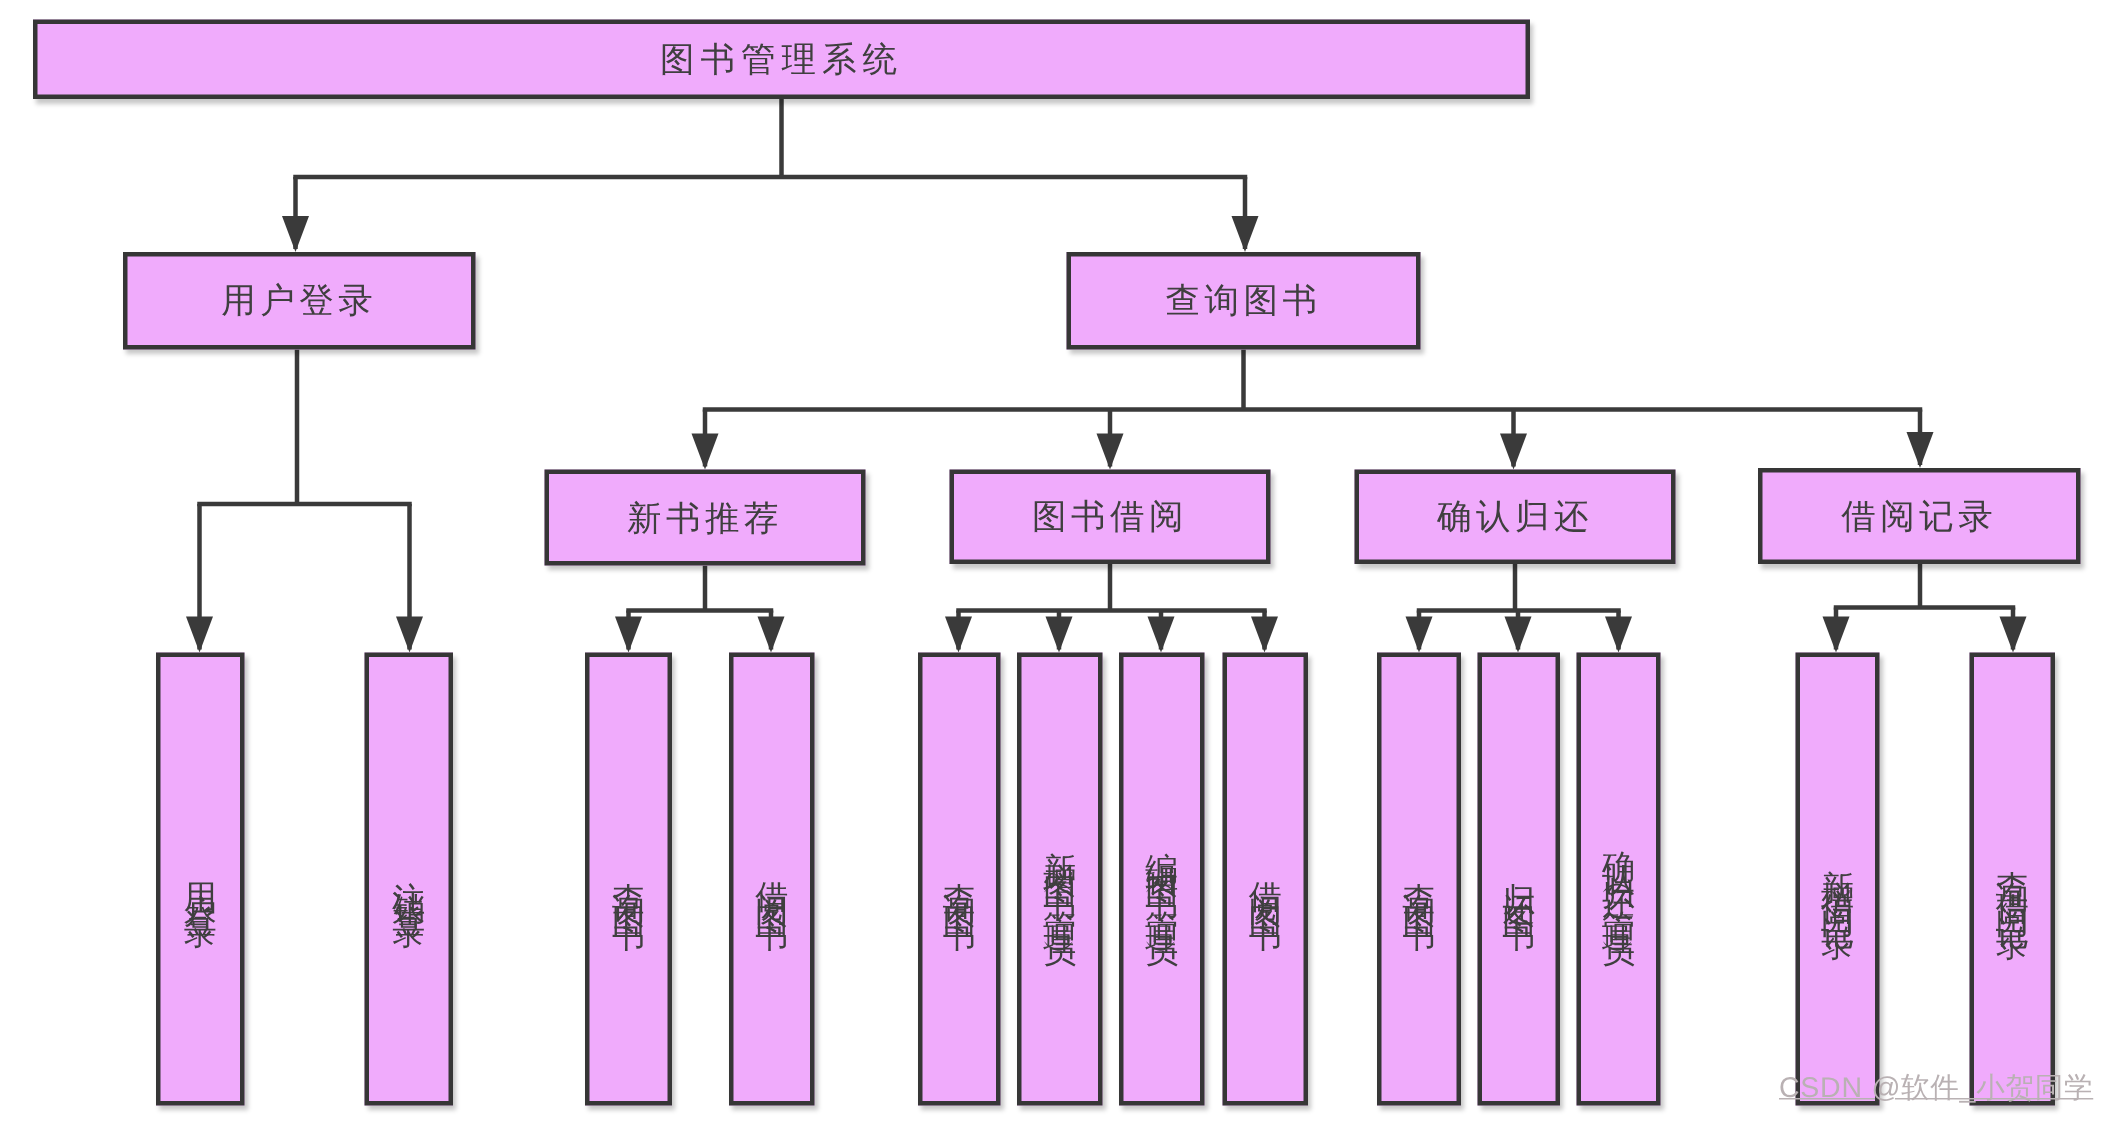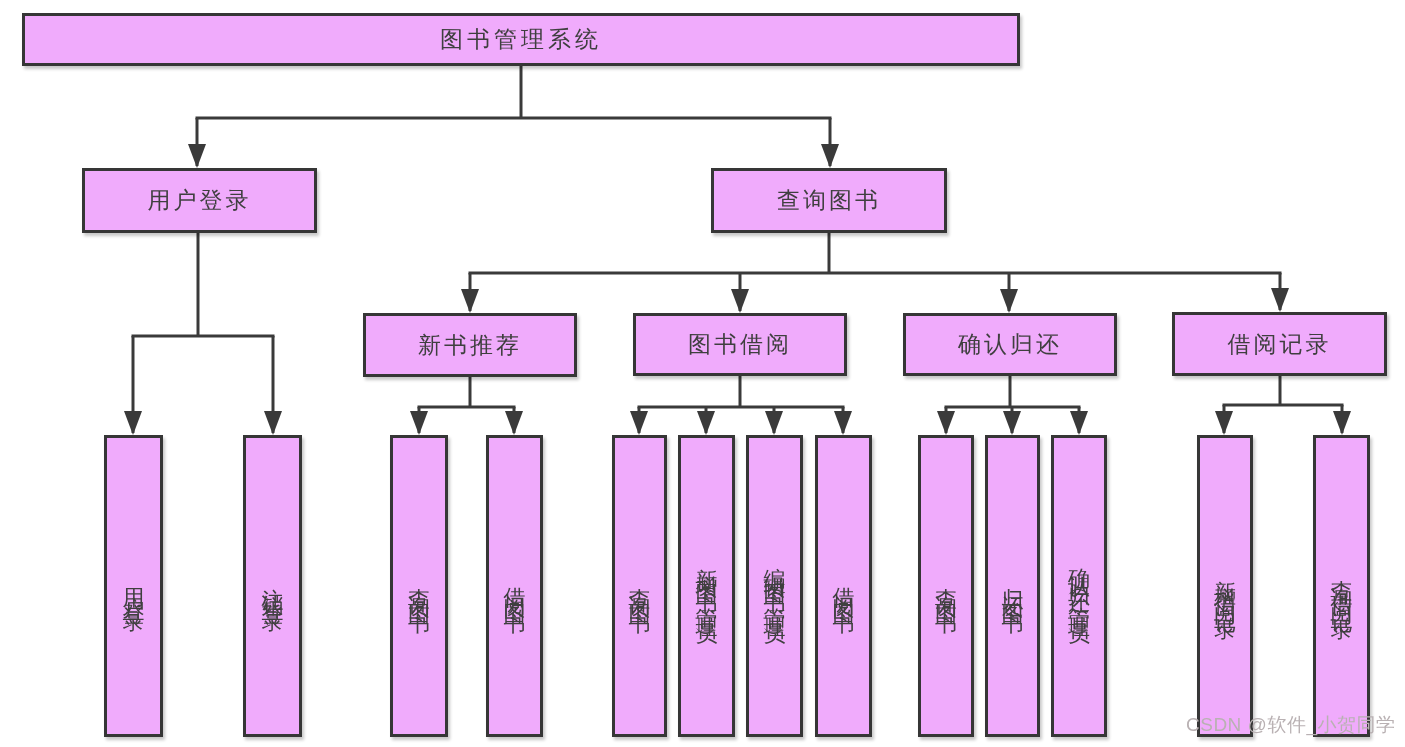--- a/index.html
+++ b/index.html
@@ -48,20 +48,21 @@
     white-space: nowrap;
   }
   #watermark {
     position: absolute;
     left: 1186px;
     top: 712px;
     font-size: 19px;
     color: #b9b1b3;
     letter-spacing: 0.5px;
     white-space: nowrap;
+    text-decoration: underline;
   }
   line, polyline { stroke: #3a3a3a; stroke-width: 3; fill: none; }
   polygon { fill: #3a3a3a; stroke: none; }
 </style>
 </head>
 <body>
 
 <div id="stage">
 
   <svg id="wires" viewBox="0 0 1405 747" xmlns="http://www.w3.org/2000/svg">

